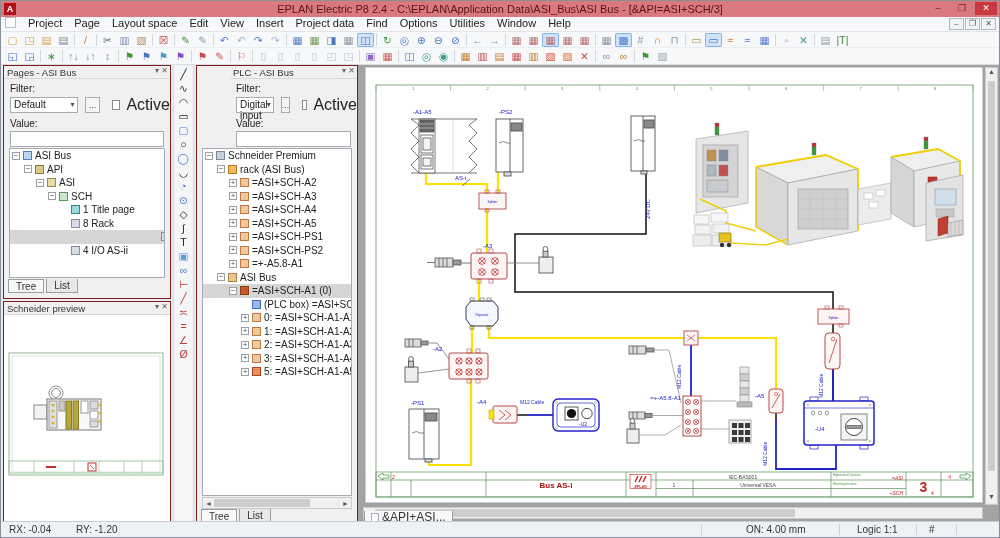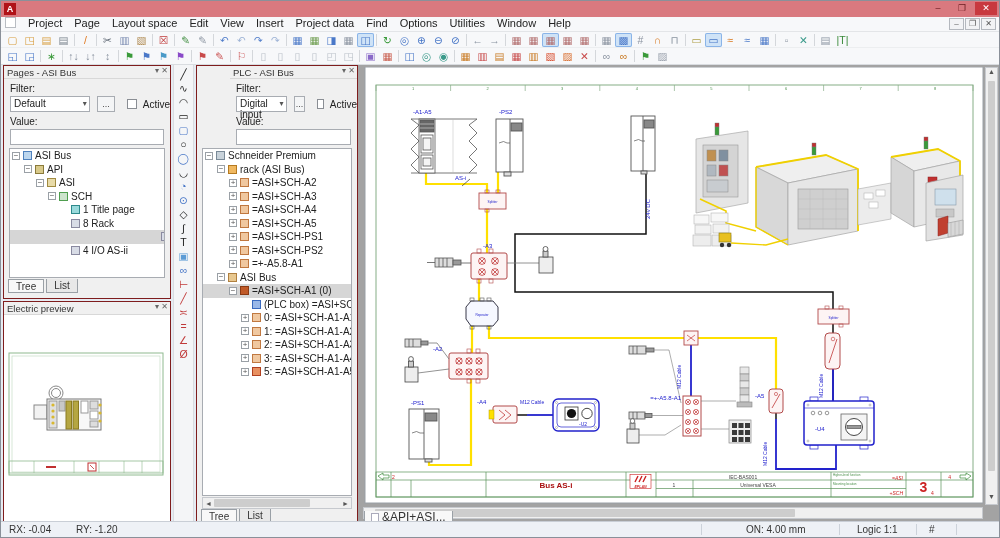--- a/index.html
+++ b/index.html
@@ -29,21 +29,21 @@
   #content{position:absolute;left:0;top:64px;width:100%;bottom:16px;background:#e6ebf2;}
   .panel{position:absolute;background:#f0f0f0;border:1px solid #7f1d1d;}
   .phead{height:13px;background:#f0f0f0;border-bottom:1px solid #d8d8d8;font-size:9.5px;color:#333;padding:1px 3px;position:relative;}
   .phead .pctl{position:absolute;right:2px;top:0;font-size:8px;color:#666;}
   .flabel{font-size:10px;color:#222;margin:4px 0 2px 6px;}
   .combo-row{display:flex;align-items:center;margin-left:6px;}
   .combo{width:86px;height:16px;background:#fff;border:1px solid #a8acb2;font-size:10px;padding:1px 3px;position:relative;color:#222;}
   .combo .arr{position:absolute;right:2px;top:2px;font-size:8px;color:#555;}
   .browse{width:20px;height:16px;border:1px solid #a8acb2;background:#f4f5f6;font-size:9px;text-align:center;line-height:14px;margin-left:7px;color:#444;}
   .chk{width:10px;height:10px;border:1px solid #8a8e94;background:#fff;margin-left:12px;}
-  .chklab{font-size:10px;margin-left:6px;color:#222;}
+  .chklab{font-size:16px;margin-left:6px;color:#222;}
   .vinput{height:16px;background:#fff;border:1px solid #a8acb2;margin:2px 6px 0 6px;}
   .treebox{position:absolute;left:5px;right:5px;background:#fff;border:1px solid #a8acb2;overflow:hidden;}
   .trow{display:flex;align-items:center;height:13.5px;font-size:10px;color:#222;white-space:nowrap;}
   .trow.sel{background:#d6d6d6;}
   .trow.b{font-weight:bold;gap:45px;}
   .xbox{width:8px;height:8px;border:1px solid #9aa0a6;background:#fff;font-size:8px;line-height:6px;text-align:center;color:#555;margin-right:3px;flex:0 0 auto;}
   .xsp{width:11px;flex:0 0 auto;}
   .ticon{width:9px;height:9px;border:1px solid #777;margin-right:3px;flex:0 0 auto;}
   .tabsrow{position:absolute;left:4px;display:flex;gap:2px;}
   .tab{font-size:10px;padding:0 7px;height:14px;line-height:13px;border:1px solid #9aa0a6;background:#e8e8e8;color:#333;border-top:none;}
@@ -68,20 +68,21 @@
   .sdiv{position:absolute;top:2px;width:1px;height:11px;background:#ccd2da;}
   svg text{font-family:"Liberation Sans","DejaVu Sans",sans-serif;}
 </style>
 </head>
 <body>
 
 <div id="app">
 
   <div id="titlebar">
     <div id="app-logo">A</div>
+    <div id="title-text">EPLAN Electric P8 2.4 - C:\EPLAN\Application Data\ASI_Bus\ASI Bus - [&amp;API=ASI+SCH/3]</div>
     <div class="wbtns">
       <div class="wbtn">–</div>
       <div class="wbtn">❐</div>
       <div class="wbtn close">✕</div>
     </div>
   </div>
 
   <div id="menubar">
     <span class="micon"></span>
     <span id="menu-items"><span class="mitem">Project</span><span class="mitem">Page</span><span class="mitem">Layout space</span><span class="mitem">Edit</span><span class="mitem">View</span><span class="mitem">Insert</span><span class="mitem">Project data</span><span class="mitem">Find</span><span class="mitem">Options</span><span class="mitem">Utilities</span><span class="mitem">Window</span><span class="mitem">Help</span></span>
@@ -268,21 +269,21 @@
             <span>4 I/O AS-ii</span>
           </div>
         </div>
       <div class="tabsrow" id="pages-tabs" style="top:213px;">
           <div class="tab active">Tree</div>
           <div class="tab">List</div>
         </div>
     </div>
 
     <div class="panel" id="preview-panel" style="left:2px;top:236px;width:168px;height:222px;">
-      <div class="phead"><span>Electric preview</span>
+      <div class="phead"><span>Schneider preview</span>
         <span class="pctl"><span>▾</span> <span>✕</span></span>
       </div>
       <svg width="166" height="206" viewBox="0 0 166 206" style="background:#fff">
         <rect x="5" y="38" width="154" height="122" fill="none" stroke="#8fba8f" stroke-width="1"></rect>
         <rect x="8" y="41" width="148" height="116" fill="none" stroke="#bcd8bc" stroke-width="0.6"></rect>
 
         <g>
           <circle cx="52" cy="78" r="7" fill="none" stroke="#888"></circle>
           <circle cx="52" cy="78" r="4.5" fill="none" stroke="#888"></circle>
           <rect x="30" y="90" width="13" height="14" fill="#f2f2f2" stroke="#888"></rect>

